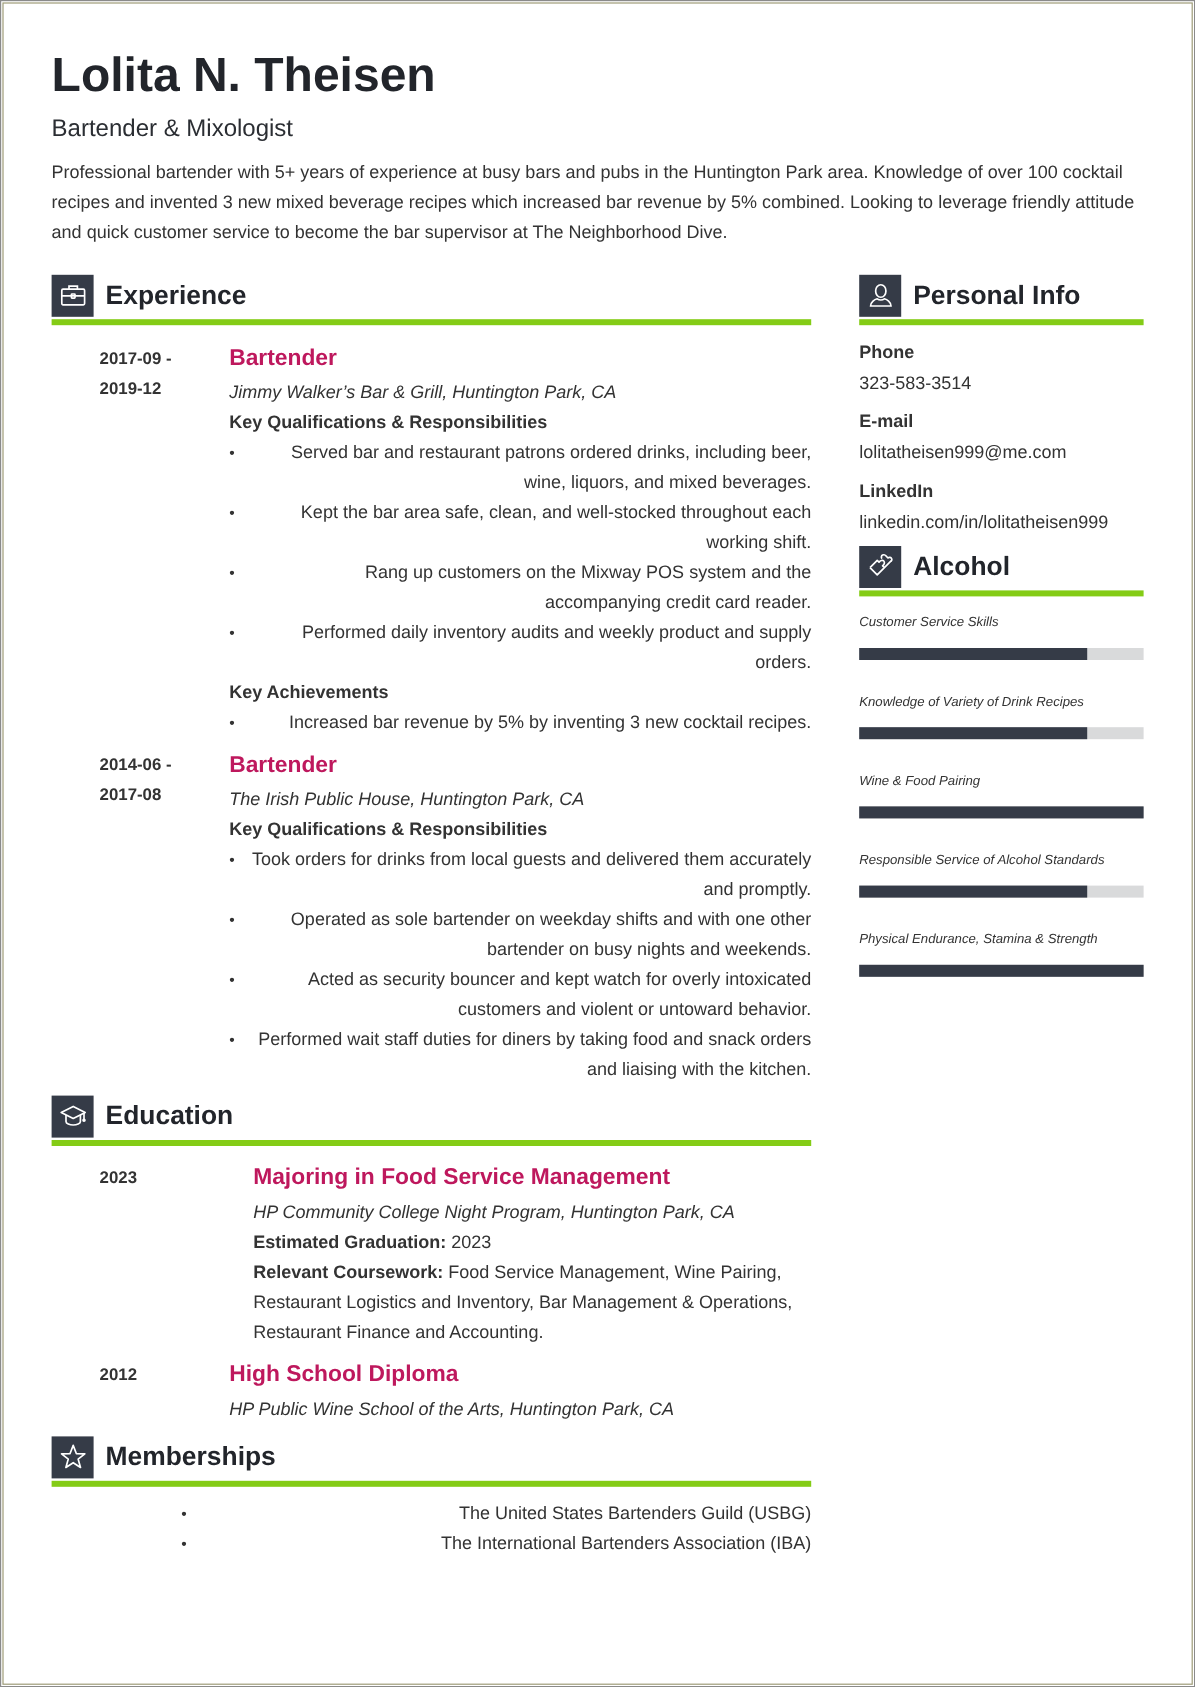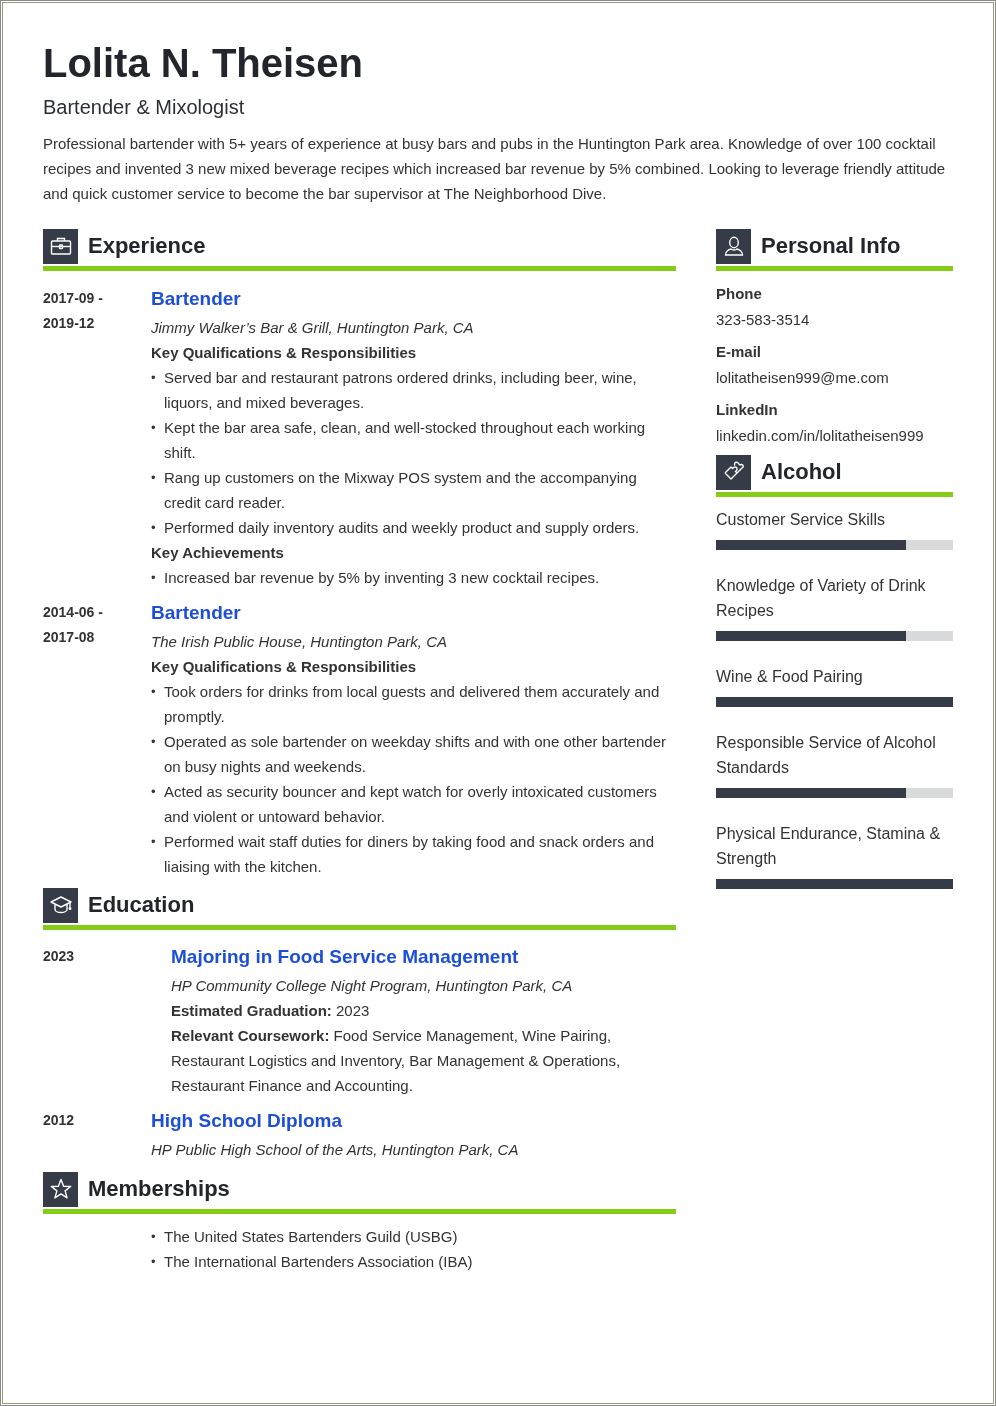--- a/index.html
+++ b/index.html
@@ -26,35 +26,35 @@
   .cols { position: absolute; top: 190px; left: 0; width: 910px; }
   .left { position: absolute; left: 0; top: 0; width: 633px; }
   .right { position: absolute; left: 673px; top: 0; width: 237px; }
 
   .sec-head { display: flex; align-items: center; height: 36px; border-bottom: 5px solid #84cc16; padding-bottom: 4px; height: 41px; }
   .sec-icon { width: 35px; height: 35px; background: #353b47; display: flex; align-items: center; justify-content: center; flex-shrink: 0; }
   .sec-icon svg { width: 24px; height: 24px; }
   .sec-title { font-size: 22px; font-weight: bold; color: #22252b; margin-left: 10px; }
 
   .entry { position: relative; display: flex; }
-  .entry-date { width: 108px; font-size: 14px; font-weight: bold; color: #333; line-height: 25px; flex-shrink: 0; }
+  .entry-date { width: 108px; font-size: 14px; font-weight: bold; color: #333; line-height: 25px; flex-shrink: 0; margin-left: 40px; }
   .entry-body { width: 525px; }
-  .entry-role { font-size: 19px; font-weight: bold; color: #1d4ed8; line-height: 25px; }
+  .entry-role { font-size: 19px; font-weight: bold; color: #be185d; line-height: 25px; }
   .entry-org { font-size: 15px; font-style: italic; color: #333; line-height: 25px; margin-top: 4px; }
   .entry-sub { font-size: 15px; font-weight: bold; color: #333; line-height: 25px; }
   .entry-line { font-size: 15px; color: #333; line-height: 25px; }
   .entry-line b { font-weight: bold; }
-  ul.bullets { list-style: none; }
+  ul.bullets { list-style: none; text-align: right; }
   ul.bullets li { position: relative; padding-left: 13px; font-size: 15px; line-height: 25px; color: #333; }
   ul.bullets li::before { content: "•"; position: absolute; left: 0; top: 0; font-size: 13px; }
 
   .info-label { font-size: 15px; font-weight: bold; color: #333; line-height: 25px; }
   .info-value { font-size: 15px; color: #333; line-height: 25px; margin-top: 1px; }
 
-  .skill-name { font-size: 16px; color: #333; line-height: 25px; }
+  .skill-name { font-size: 11px; color: #333; line-height: 25px; font-style: italic; }
   .bar { height: 10px; background: #d9dadb; margin-top: 8px; position: relative; }
   .bar-fill { position: absolute; left: 0; top: 0; height: 10px; background: #353b47; }
 </style>
 </head>
 <body>
 
 <div class="frame"></div>
 <div class="frame-inner"></div>
 
 <div class="page">
@@ -140,21 +140,21 @@
             <div class="entry-org">HP Community College Night Program, Huntington Park, CA</div>
             <div class="entry-line"><b>Estimated Graduation:</b> <span>2023</span></div>
             <div class="entry-line"><b>Relevant Coursework:</b> <span>Food Service Management, Wine Pairing, Restaurant Logistics and Inventory, Bar Management &amp; Operations, Restaurant Finance and Accounting.</span></div>
           </div>
         </div>
 
         <div class="entry" style="margin-top:10px;">
           <div class="entry-date">2012</div>
           <div class="entry-body">
             <div class="entry-role">High School Diploma</div>
-            <div class="entry-org">HP Public High School of the Arts, Huntington Park, CA</div>
+            <div class="entry-org">HP Public Wine School of the Arts, Huntington Park, CA</div>
           </div>
         </div>
       </div>
 
       <div style="margin-top:11px;">
         <div class="sec-head">
           <div class="sec-icon">
             <svg viewBox="0 0 24 24" fill="none" stroke="#fff" stroke-width="1.4" stroke-linejoin="round">
               <path d="M12 2.5 L14.6 9.3 L21.7 9.5 L16.1 13.9 L18.1 20.9 L12 16.9 L5.9 20.9 L7.9 13.9 L2.3 9.5 L9.4 9.3 Z"></path>
             </svg>

